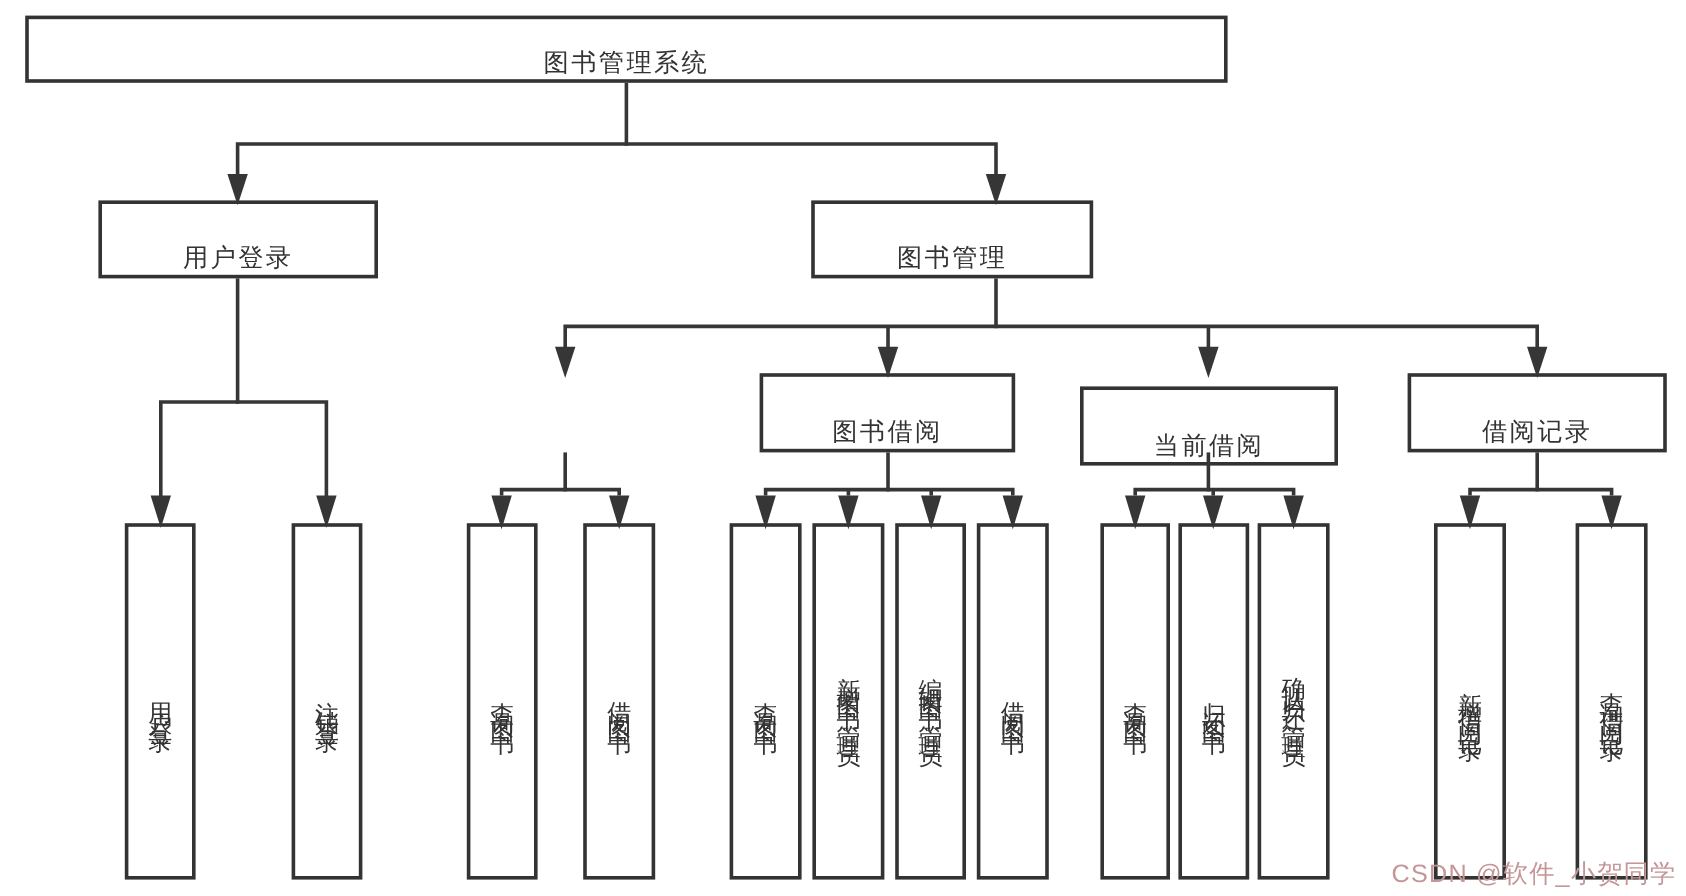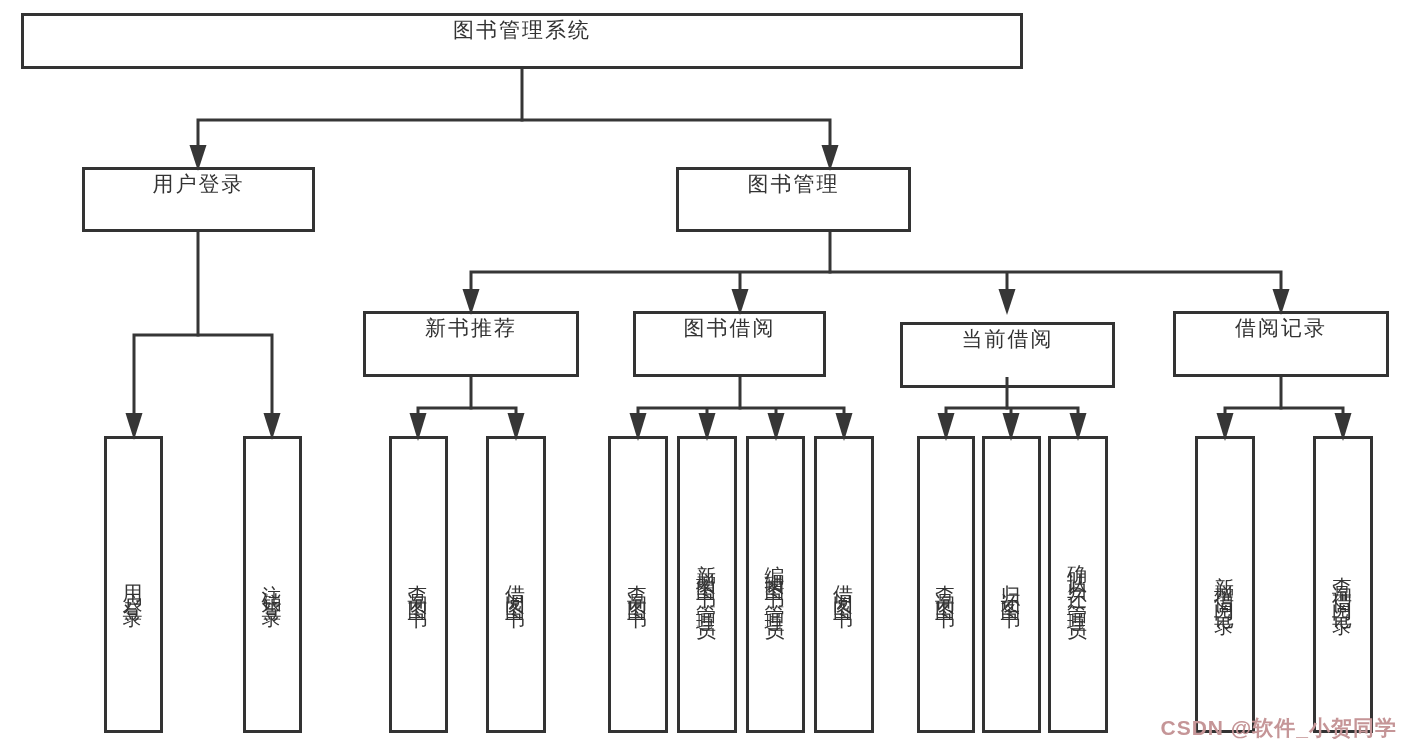--- a/index.html
+++ b/index.html
@@ -16,21 +16,21 @@
     background:var(--background);
     overflow:hidden;
     font-family:"Liberation Sans","DejaVu Sans",sans-serif;
     color:var(--text);
   }
   .hbox{
     position:absolute;
     box-sizing:border-box;
     border:3px solid var(--border);
     background:#fff;
-    display:flex;align-items:flex-start;justify-content:center;
+    display:flex;align-items:flex-end;justify-content:center;
     z-index:1;
   }
   .hlabel{
     font-size:21px;
     letter-spacing:2px;
     white-space:nowrap;
   }
   .vbox{
     position:absolute;
     box-sizing:border-box;
@@ -62,43 +62,39 @@
     stroke:none;
   }
   .watermark{
     position:absolute;
     right:8px;top:714px;
     font-size:21px;
     letter-spacing:1px;
     color:var(--watermark);
     z-index:6;
     white-space:nowrap;
-    font-weight:bold;
   }
 </style>
 </head>
 <body>
 
 <div class="canvas">
 
   <div class="hbox" style="left:21px;top:13px;width:1002px;height:56px">
     <span class="hlabel">图书管理系统</span>
   </div>
 
   <div class="hbox" style="left:82px;top:167px;width:233px;height:65px">
     <span class="hlabel">用户登录</span>
   </div>
   <div class="hbox" style="left:676px;top:167px;width:235px;height:65px">
     <span class="hlabel">图书管理</span>
   </div>
 
-  <div class="hbox" style="left:363px;top:311px;width:216px;height:66px">
-    <span class="hlabel">新书推荐</span>
-  </div>
-  <div class="hbox" style="left:633px;top:311px;width:193px;height:66px">
+  <div class="hbox" style="left:633px;top:311px;width:213px;height:66px">
     <span class="hlabel">图书借阅</span>
   </div>
   <div class="hbox" style="left:900px;top:322px;width:215px;height:66px">
     <span class="hlabel">当前借阅</span>
   </div>
   <div class="hbox" style="left:1173px;top:311px;width:216px;height:66px">
     <span class="hlabel">借阅记录</span>
   </div>
 
   <div class="vbox" style="left:104px;top:436px;width:59px;height:297px">

